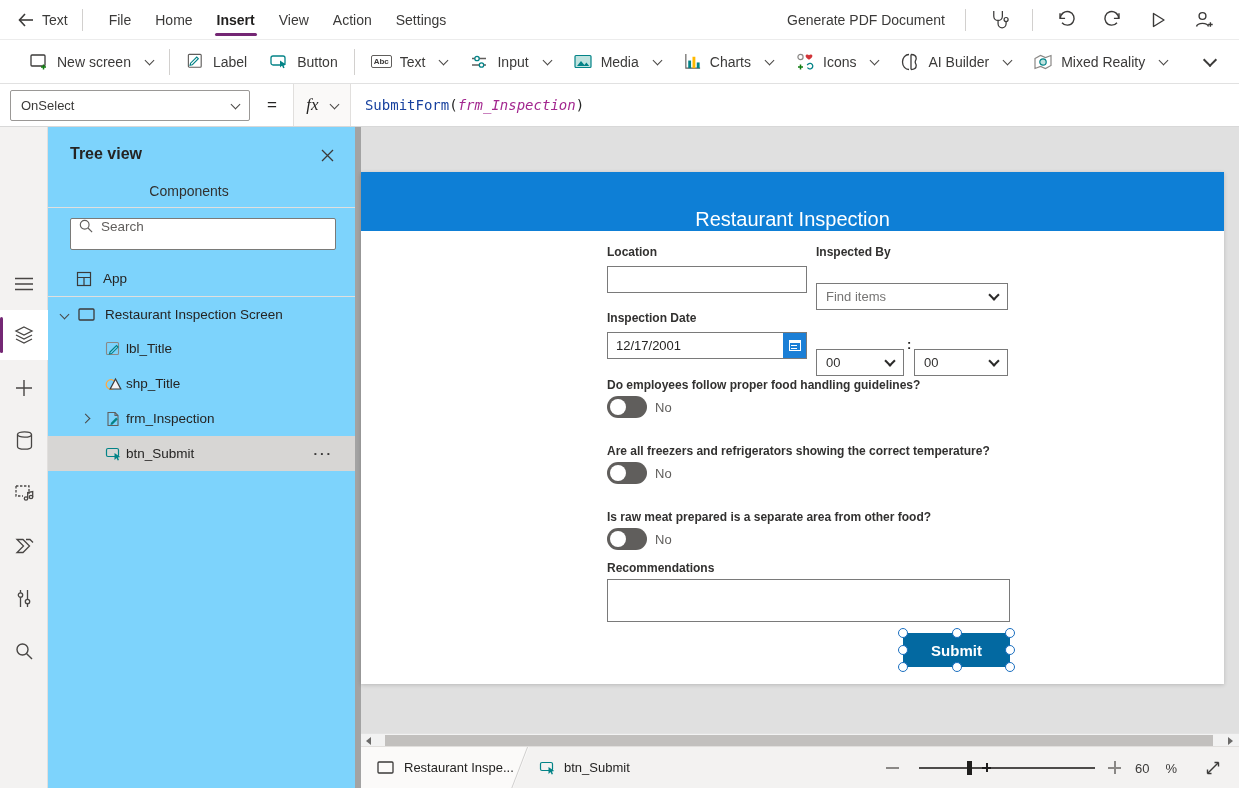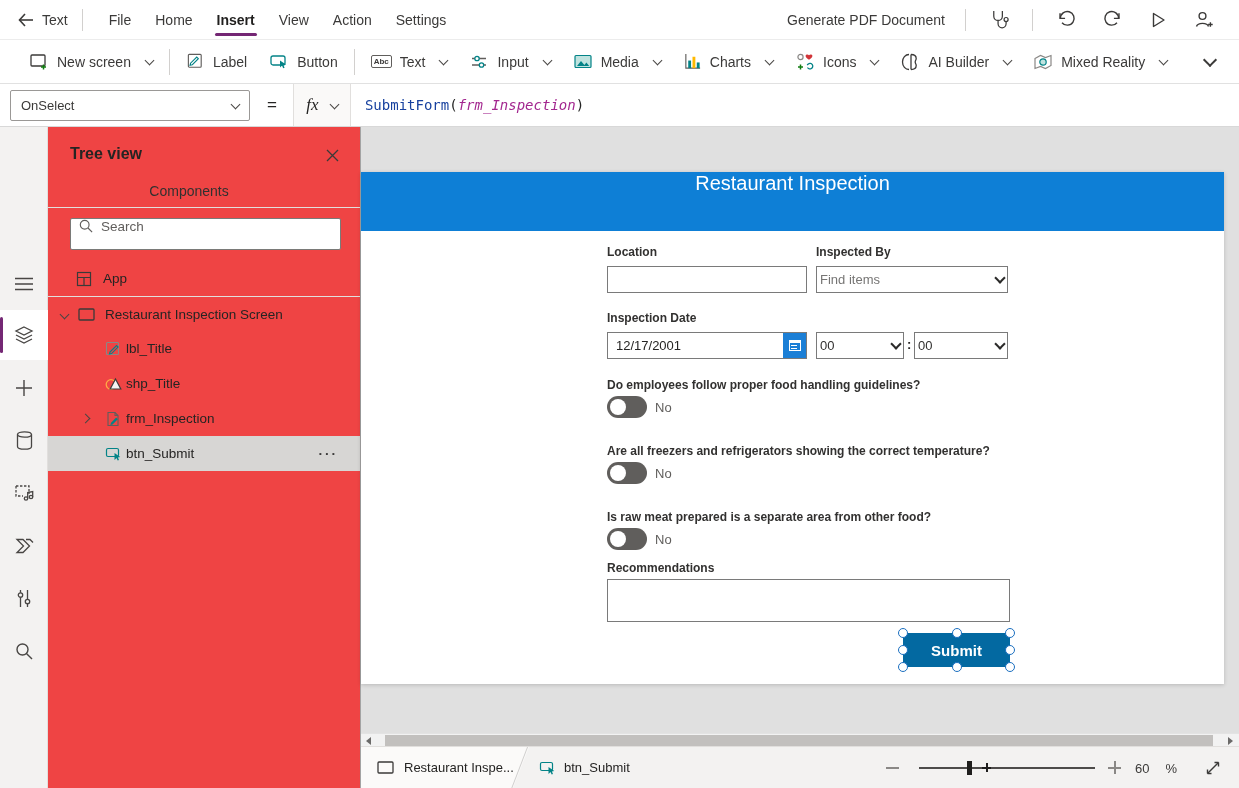--- a/index.html
+++ b/index.html
@@ -74,21 +74,21 @@
   .rail { position:absolute; top:127px; left:0; width:48px; bottom:0;
     background:#f3f2f1; border-right:1px solid #e1dfdd; }
   .rail-item { position:absolute; left:0; width:48px; height:48px;
     display:flex; align-items:center; justify-content:center; cursor:pointer; }
   .rail-item.selected { background:#fff; height:50px; }
   .rail-item.selected::before { content:""; position:absolute; left:0; top:7px;
     bottom:7px; width:3px; background:#742774; border-radius:2px; }
 
   
   .treepanel { position:absolute; top:127px; left:48px; width:313px; bottom:0;
-    background:#ef4444; border-right:1px solid #a3a3a3; }
+    background:#7dd3fc; border-right:6px solid #a3a3a3; }
   .tp-title { position:absolute; top:18px; left:22px; font-size:16px;
     font-weight:700; color:#252423; }
   .tp-close { position:absolute; top:18px; right:18px; width:20px; height:20px;
     display:flex; align-items:center; justify-content:center; cursor:pointer; }
   .tp-tabs { position:absolute; top:56px; left:22px; display:flex; gap:28px; }
   .tp-tab { font-size:14px; color:#323130; padding-bottom:8px; position:relative;
     cursor:pointer; }
   .tp-tab.active { font-weight:400;margin-top:32px; }
   .tp-tab.active::after { content:""; position:absolute; left:0; right:0;
     bottom:0; height:2.5px; background:#742774; border-radius:2px; }
@@ -108,29 +108,29 @@
   .t-divider { position:absolute; left:0; right:0; height:1px; background:#e1dfdd; }
   .t-more { position:absolute; right:22px; letter-spacing:2px; font-weight:700;
     color:#3b3a39; cursor:pointer; }
 
   
   .canvas { position:absolute; top:127px; left:361px; right:0; bottom:0;
     background:#e0e0e0; }
   .app { position:absolute; left:0; top:45px; width:863px; height:512px;
     background:#fff; box-shadow:0 1px 4px rgba(0,0,0,.18); }
   .app-header { position:absolute; top:0; left:0; right:0; height:59px;
-    background:#0e7fd6; display:flex; align-items:flex-start; justify-content:center; }
+    background:#0e7fd6; display:flex; align-items:flex-end; justify-content:center; }
   .app-title { color:#fff; font-size:20px; }
   .f-label { position:absolute; font-size:12px; font-weight:600; color:#323130; }
   .f-input { position:absolute; background:#fff; border:1px solid #7a7a7a;
     font-size:13px; color:#252423; display:flex; align-items:center;
     padding:0 8px; }
   .f-dd { position:absolute; background:#fff; border:1px solid #7a7a7a;
-    display:flex; align-items:center; padding:0 3px; font-size:13px;
-    cursor:pointer; }
+    display:flex; align-items:center; padding:0 9px; font-size:13px;
+    cursor:pointer;margin-top:17px; }
   .f-dd .fchev { margin-left:auto; }
   .fchev { width:8px; height:8px; border-right:2px solid #2b2a29;
     border-bottom:2px solid #2b2a29; transform:rotate(45deg);
     margin-bottom:3px; flex:none; }
   .placeholder-text { color:#767574; }
   .date-wrap { position:absolute; left:246px; top:160px; width:200px; height:27px;
     border:1px solid #7a7a7a; background:#fff; display:flex; align-items:center; }
   .date-text { flex:1; padding:0 8px; font-size:13px; color:#252423; }
   .cal-btn { width:23px; height:100%; background:#1b7fd6; display:flex;
     align-items:center; justify-content:center; cursor:pointer; flex:none; }

